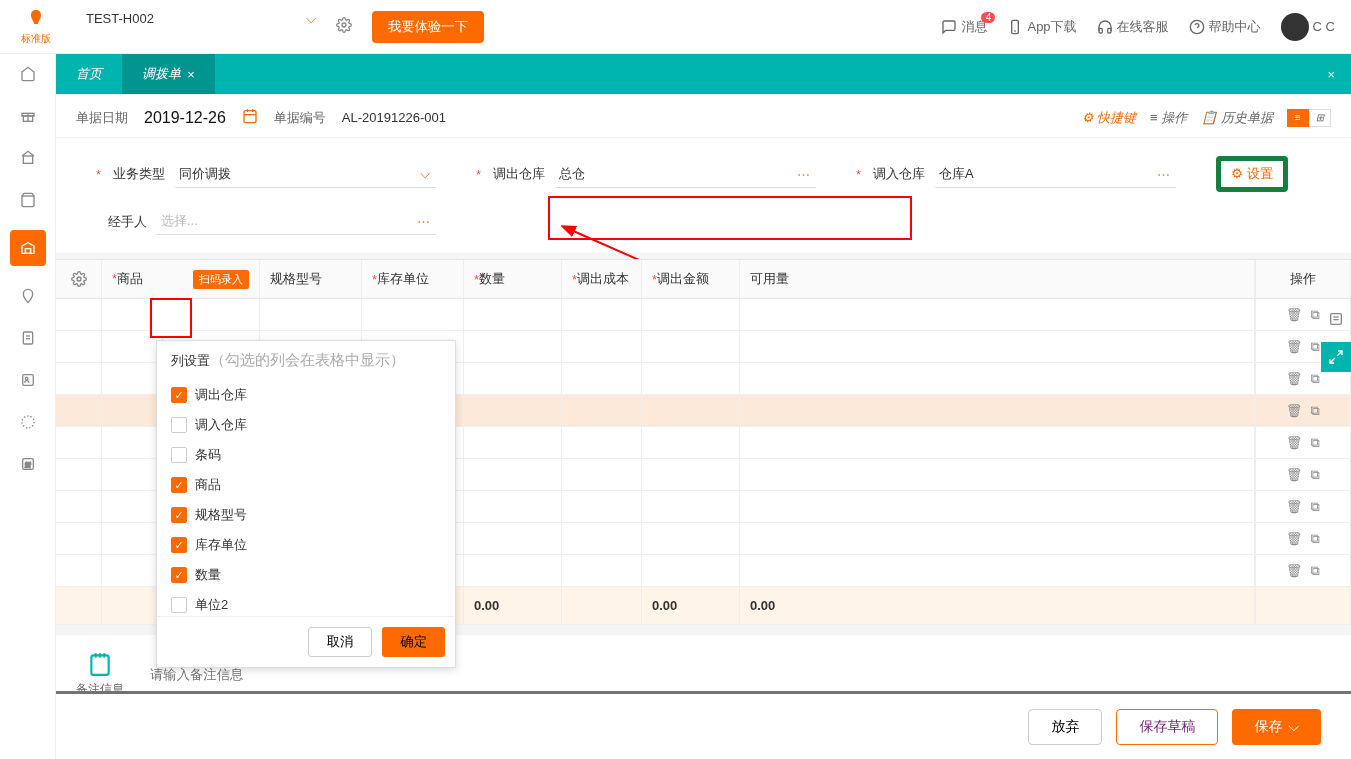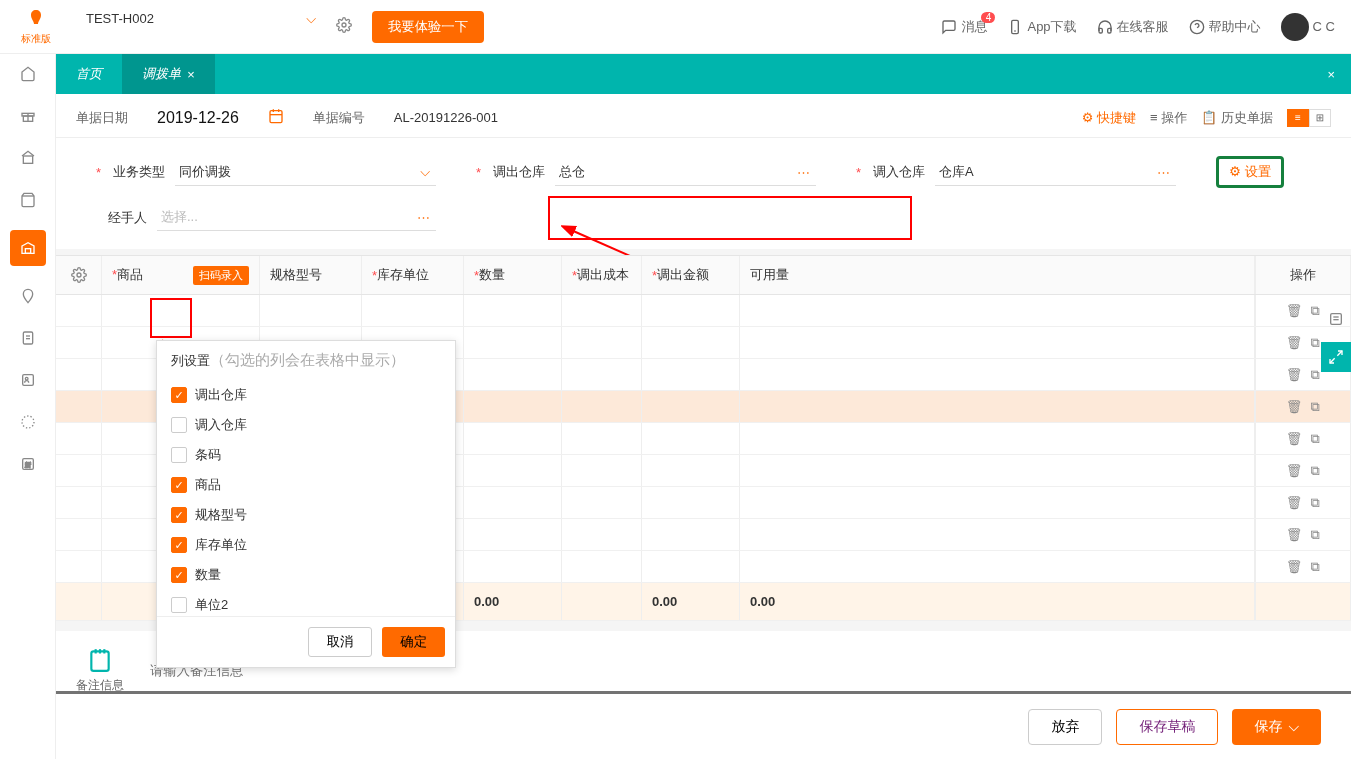--- a/index.html
+++ b/index.html
@@ -17,39 +17,39 @@
 .avatar { width: 28px; height: 28px; border-radius: 50%; background: #333; display: inline-block; }
 .layout { display: flex; height: 705px; }
 .sidebar { width: 56px; background: #fff; border-right: 1px solid #eee; display: flex; flex-direction: column; align-items: center; padding-top: 8px; gap: 18px; }
 .side-ico { width: 24px; height: 24px; color: #888; cursor: pointer; display: flex; align-items: center; justify-content: center; }
 .side-ico.active { background: #ff6a00; color: #fff; width: 36px; height: 36px; border-radius: 4px; }
 .main { flex: 1; display: flex; flex-direction: column; background: #f5f5f5; position: relative; }
 .tabs { height: 40px; background: #00b5ad; display: flex; align-items: stretch; font-style: italic; }
 .tab { padding: 0 20px; color: #fff; display: flex; align-items: center; gap: 6px; cursor: pointer; }
 .tab.active { background: #00968f; }
 .tab-close { margin-left: auto; width: 40px; display: flex; align-items: center; justify-content: center; color: #fff; cursor: pointer; }
-.doc-header { background: #fff; margin: 0; padding: 14px 20px 10px; display: flex; align-items: center; gap: 29px; border-bottom: 1px solid #eee; }
+.doc-header { background: #fff; margin: 0; padding: 14px 20px 10px; display: flex; align-items: center; gap: 16px; border-bottom: 1px solid #eee; }
 .doc-header .lbl { color: #666; font-size: 13px; }
 .doc-header .date { color: #111; font-size: 16px; }
 .cal { color: #ff6a00; }
-.dh-right { margin-left: auto; display: flex; align-items: center; gap: 14px; color: #666; }
+.dh-right { margin-left: auto; display: flex; align-items: center; gap: 14px; color: #666; font-style: italic; }
 .dh-right .orange { color: #ff6a00; }
 .view-toggle { display: flex; }
 .vt { width: 22px; height: 18px; border: 1px solid #ddd; display: flex; align-items: center; justify-content: center; font-size: 10px; }
 .vt.active { background: #ff6a00; color: #fff; border-color: #ff6a00; }
 .form-row { background: #fff; padding: 18px 40px 6px; display: flex; gap: 40px; position: relative; }
 .field { display: flex; align-items: center; gap: 10px; position: relative; }
 .field .req { color: #ff4d4f; margin-right: 2px; }
 .field .flabel { color: #333; white-space: nowrap; }
 .field .fvalue { color: #333; min-width: 180px; border-bottom: 1px solid #ddd; padding: 4px 24px 4px 4px; }
 .field .placeholder { color: #bbb; }
 .field .dots { color: #ff6a00; position: absolute; right: 6px; }
 .field .chevd { color: #ff6a00; position: absolute; right: 6px; }
 .redbox { position: absolute; border: 2px solid #ff0000; pointer-events: none; }
-.settings-btn { border: 3px solid #15803d; color: #ff6a00; background: #fff; border-radius: 4px; padding: 4px 10px; cursor: pointer; }
+.settings-btn { border: 5px solid #15803d; color: #ff6a00; background: #fff; border-radius: 4px; padding: 4px 10px; cursor: pointer; }
 .table-wrap { background: #fff; margin: 6px 0 0 0; position: relative; }
 .thead { display: flex; background: #fafafa; border-top: 1px solid #e5e5e5; border-bottom: 1px solid #e5e5e5; height: 40px; }
 .th, .td { border-right: 1px solid #eee; display: flex; align-items: center; padding: 0 10px; font-size: 13px; }
 .th .req { color: #ff4d4f; }
 .col-gear { width: 46px; justify-content: center; }
 .col-product { width: 158px; justify-content: space-between; }
 .scan-tag { background: #ff6a00; color: #fff; font-size: 11px; padding: 2px 6px; border-radius: 2px; }
 .col-spec { width: 102px; }
 .col-unit { width: 102px; }
 .col-qty { width: 98px; }

